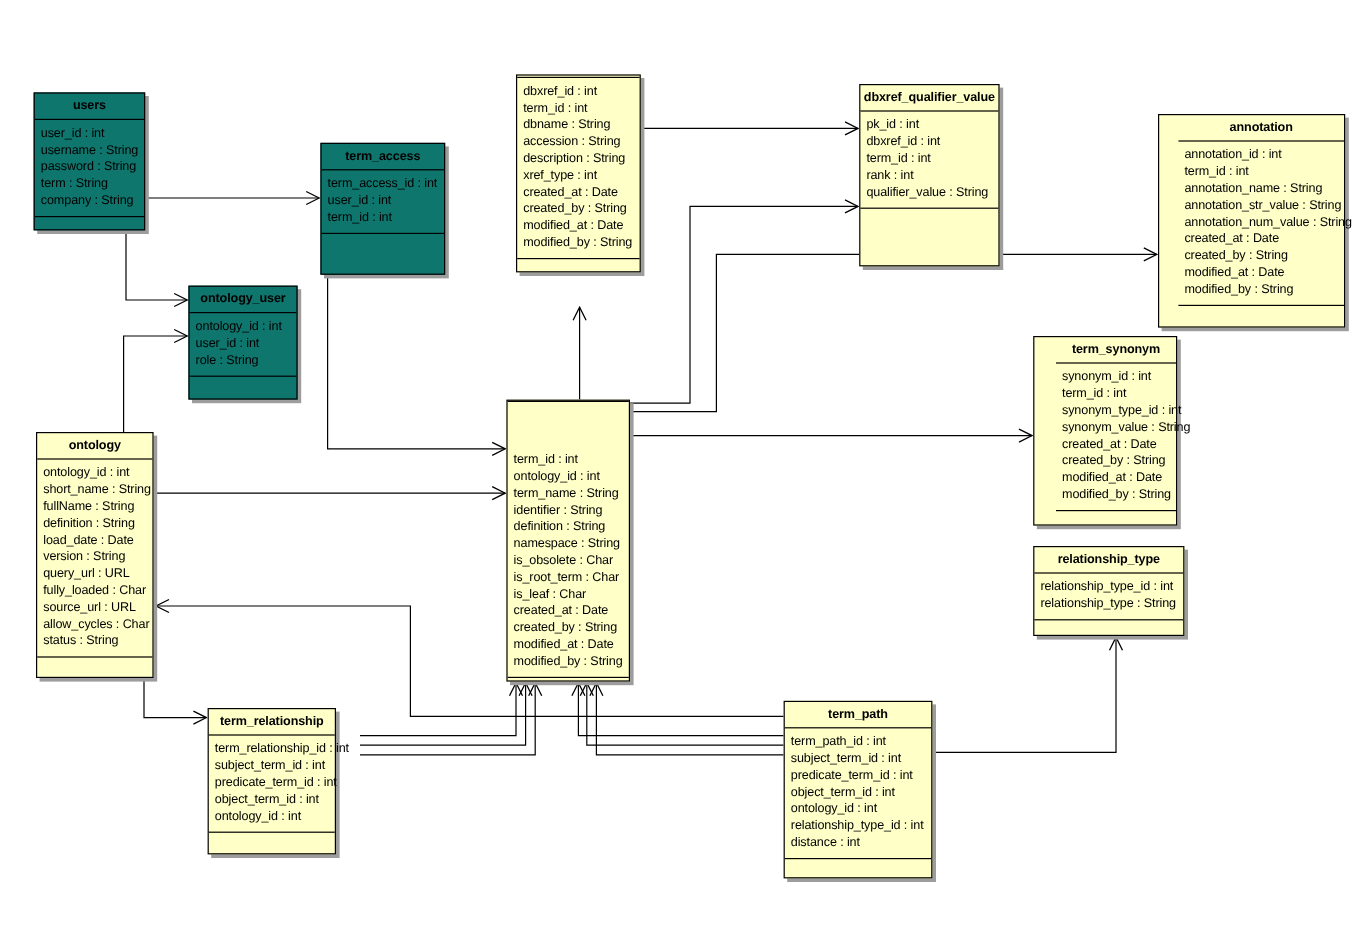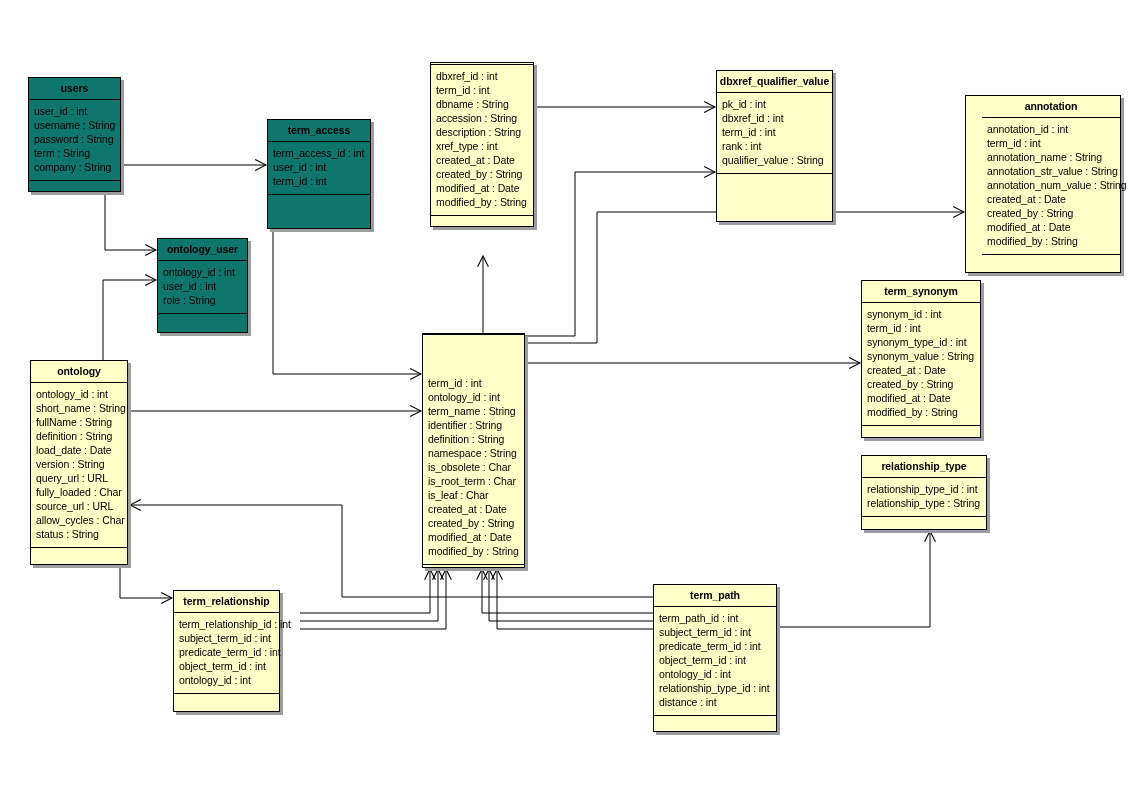--- a/index.html
+++ b/index.html
@@ -183,21 +183,21 @@
           <div class="field-row">is_obsolete : Char</div>
           <div class="field-row">is_root_term : Char</div>
           <div class="field-row">is_leaf : Char</div>
           <div class="field-row">created_at : Date</div>
           <div class="field-row">created_by : String</div>
           <div class="field-row">modified_at : Date</div>
           <div class="field-row">modified_by : String</div>
         </div>
         <div class="footer"></div>
       </div>
-      <div class="entity yellow" style="left: 861px; top: 280px; width: 120px; height: 158px;">
+      <div class="entity yellow" style="left: 861px; top: 280px; width: 120px; height: 158px; padding-left: 18px;">
         <div class="title">term_synonym</div>
         <div class="fields">
           <div class="field-row">synonym_id : int</div>
           <div class="field-row">term_id : int</div>
           <div class="field-row">synonym_type_id : int</div>
           <div class="field-row">synonym_value : String</div>
           <div class="field-row">created_at : Date</div>
           <div class="field-row">created_by : String</div>
           <div class="field-row">modified_at : Date</div>
           <div class="field-row">modified_by : String</div>

